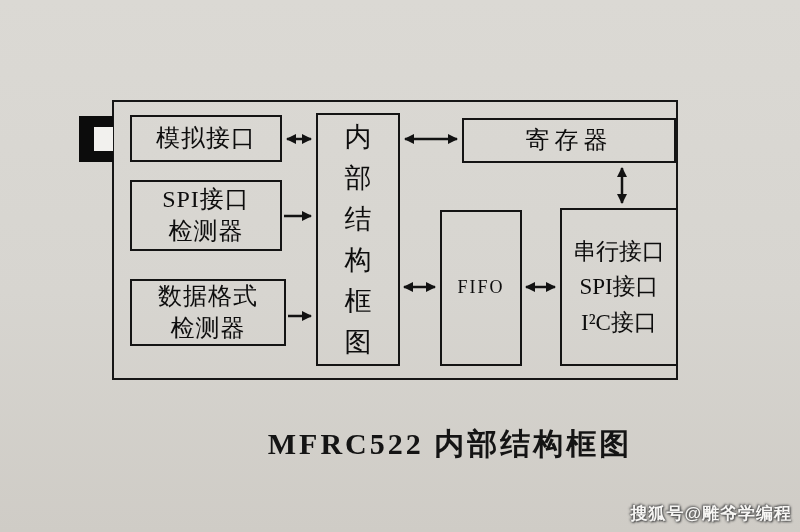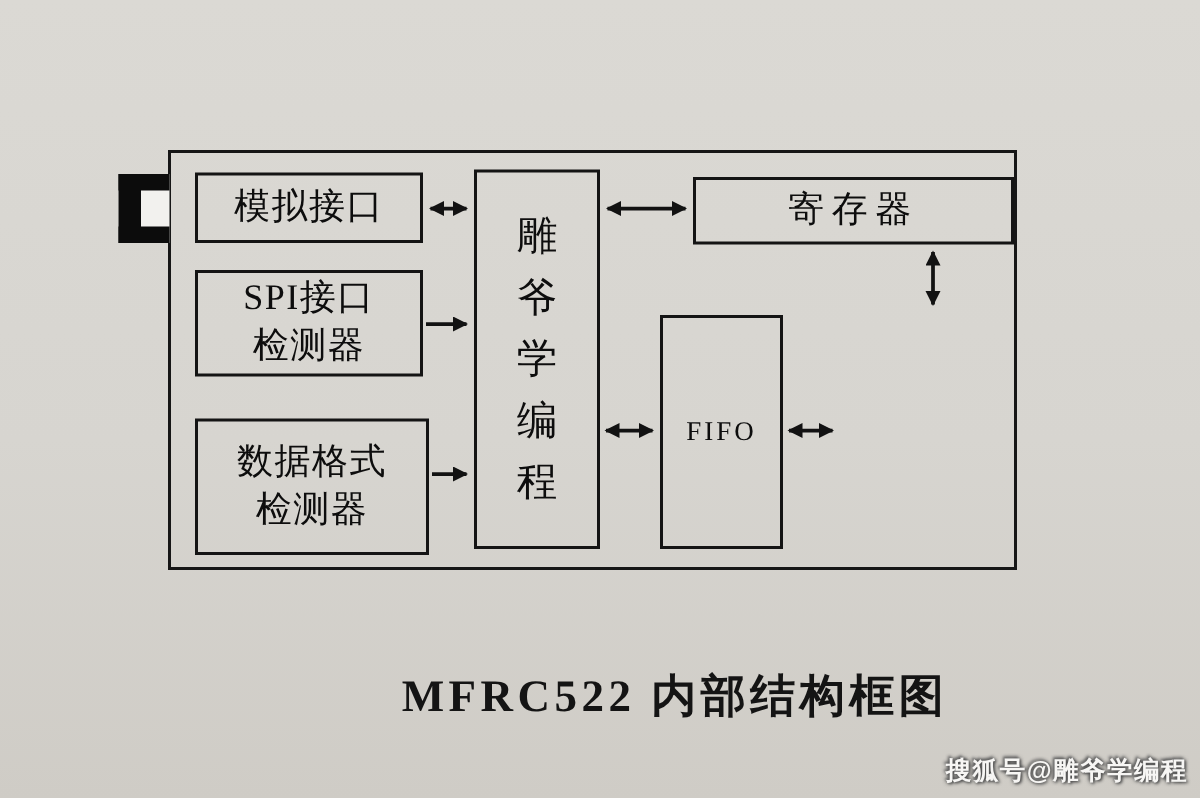--- a/index.html
+++ b/index.html
@@ -32,34 +32,34 @@
     position: absolute;
     border: 2px solid #141414;
     display: flex; flex-direction: column;
     align-items: center; justify-content: center;
     color: #0d0d0d; text-align: center;
     line-height: 1.3;
   }
   .lbl { font-size: 24px; letter-spacing: 1px; }
   .analog   { left: 130px; top: 115px; width: 152px; height: 47px; }
   .rfdet    { left: 130px; top: 180px; width: 152px; height: 71px; }
-  .datafmt  { left: 130px; top: 279px; width: 156px; height: 91px; font-family: Liberation Serif, serif; }
+  .datafmt  { left: 130px; top: 279px; width: 156px; height: 67px; font-family: Liberation Serif, serif; }
   .wireless { left: 316px; top: 113px; width: 84px;  height: 253px; }
   .vtext { width: 30px; font-size: 27px; line-height: 41px; word-break: break-all; text-align: center; }
   .fifo     { left: 440px; top: 210px; width: 82px;  height: 156px; }
   .fifo .lbl { font-size: 18px; letter-spacing: 2px; }
   .register { left: 462px; top: 118px; width: 214px; height: 45px; }
   .register .lbl { letter-spacing: 5px; text-align: center; }
   .hostif   { left: 560px; top: 208px; width: 118px; height: 158px; }
   .hostif .lbl { font-size: 23px; line-height: 1.55; letter-spacing: 0; }
   .arrows { position: absolute; left: 0; top: 0; pointer-events: none; }
   .caption {
     position: absolute; left: 110px; top: 424px; width: 680px;
     text-align: center; font-size: 30px; font-weight: bold;
-    color: #141414; letter-spacing: 3px; margin-top: 20px;
+    color: #141414; letter-spacing: 3px;
   }
   .watermark {
     position: absolute; right: 8px; top: 502px;
     font-family: "Liberation Sans", sans-serif;
     font-size: 17px; font-weight: bold; color: #f7f6f4;
     text-shadow: 0 0 3px #555, 1px 1px 2px #444, -1px -1px 2px #666;
     letter-spacing: 1px;
   }
 </style>
 </head>
@@ -78,31 +78,36 @@
     <span class="lbl">SPI接口</span>
     <span class="lbl">检测器</span>
   </div>
 
   <div class="box datafmt">
     <span class="lbl">数据格式</span>
     <span class="lbl">检测器</span>
   </div>
 
   <div class="box wireless">
-    <span class="vtext">雕爷学编程</span>
+    <span class="vtext">内部结构框图</span>
   </div>
 
   <div class="box fifo">
     <span class="lbl">FIFO</span>
   </div>
 
   <div class="box register">
     <span class="lbl">寄存器</span>
   </div>
 
+  <div class="box hostif">
+    <span class="lbl">串行接口</span>
+    <span class="lbl">SPI接口</span>
+    <span class="lbl">I²C接口</span>
+  </div>
 
   <svg class="arrows" width="800" height="532" viewBox="0 0 800 532">
     <defs>
       <marker id="ah" markerUnits="userSpaceOnUse" markerWidth="12" markerHeight="12" refX="9" refY="5" orient="auto-start-reverse">
         <path d="M0,0 L10,5 L0,10 Z" fill="#121212"></path>
       </marker>
     </defs>
     <line x1="287" y1="139" x2="311" y2="139" stroke="#121212" stroke-width="2.5" marker-start="url(#ah)" marker-end="url(#ah)"></line>
     <line x1="405" y1="139" x2="457" y2="139" stroke="#121212" stroke-width="2.5" marker-start="url(#ah)" marker-end="url(#ah)"></line>
     <line x1="284" y1="216" x2="311" y2="216" stroke="#121212" stroke-width="2.5" marker-end="url(#ah)"></line>

